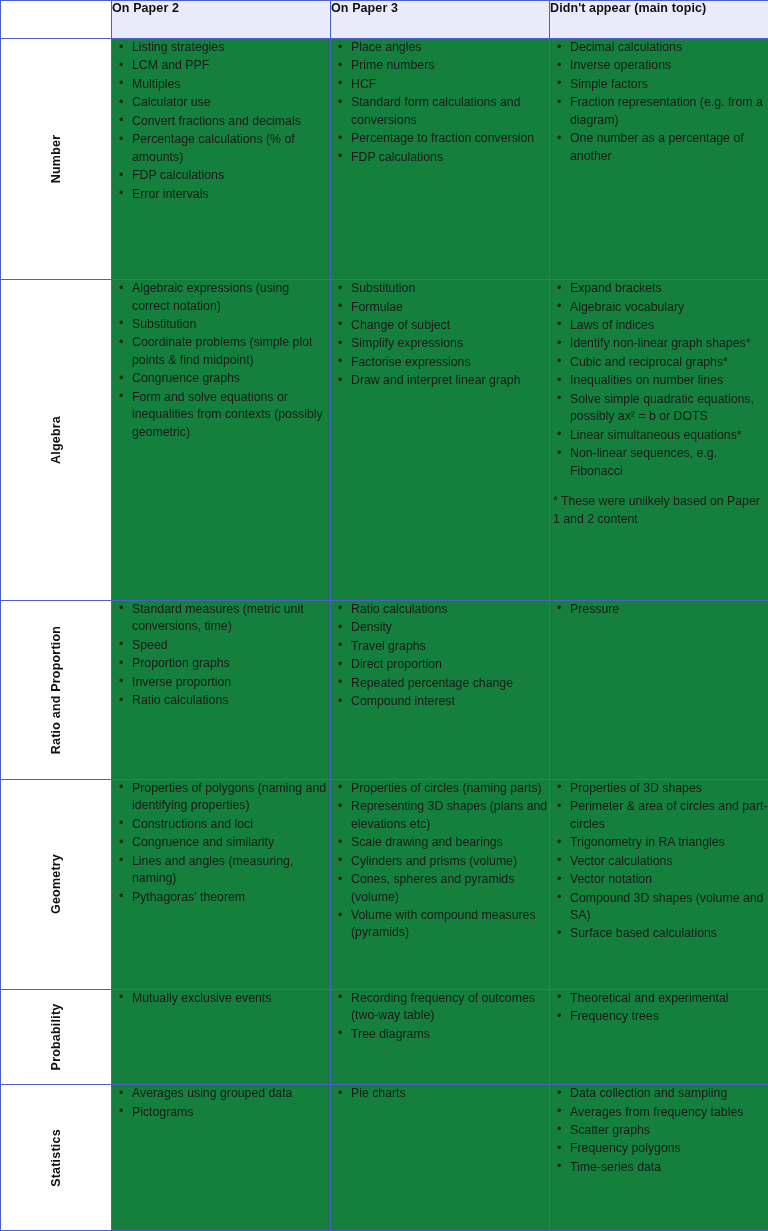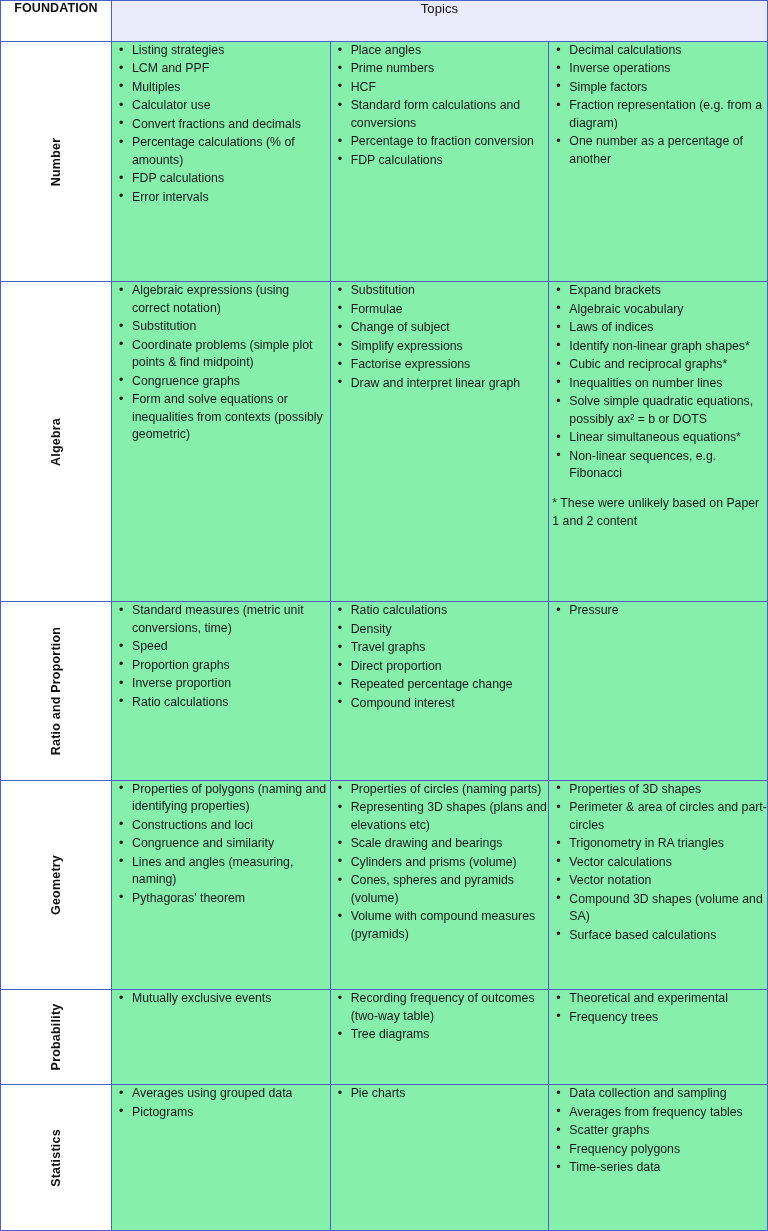--- a/index.html
+++ b/index.html
@@ -88,21 +88,21 @@
     transform: rotate(-90deg);
     white-space: nowrap;
     font-size: 12.5px;
     font-weight: bold;
     color: #111111;
     letter-spacing: 0.2px;
   }
 
   
   .cell {
-    background: #86efac;
+    background: #15803d;
     padding: 11px 10px 10px 4px;
   }
 
   .cell ul {
     list-style: none;
     margin: 0;
     padding: 0;
   }
 
   .cell ul li {
@@ -135,22 +135,24 @@
   .col-p3 { width: 219px; }
   .col-na { width: 219px; }
 </style>
 </head>
 <body>
 
 <div id="sheet">
   <table class="topics-table">
     <thead>
       <tr>
-        <th class="hdr-cell hdr-foundation rowlabel">FOUNDATION</th>
-        <th class="hdr-cell hdr-topics" colspan="3">Topics</th>
+        <th class="hdr-cell hdr-blank rowlabel"></th>
+        <th class="hdr-cell hdr-sub col-p2">On Paper 2</th>
+        <th class="hdr-cell hdr-sub col-p3">On Paper 3</th>
+        <th class="hdr-cell hdr-sub col-na">Didn't appear (main topic)</th>
       </tr>
     </thead>
     <tbody id="table-body">
         <tr style="height: 233px;">
           <td class="rowlabel">
             <div class="rot-wrap">
               <div class="rot-text">Number</div>
             </div>
           </td>
           <td class="cell col-p2">

